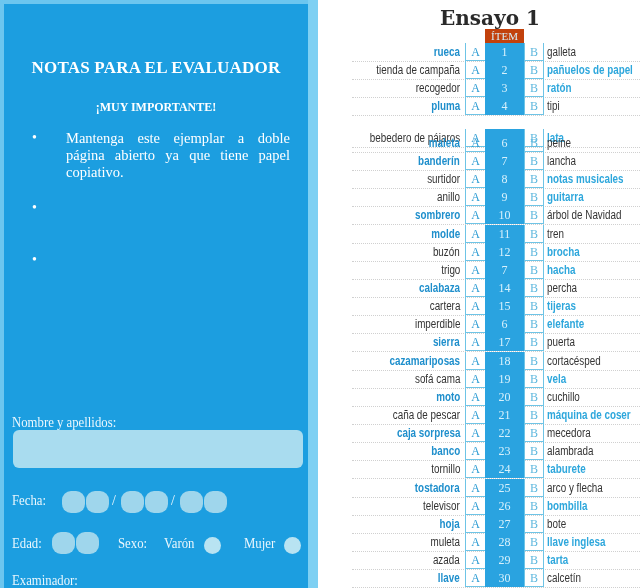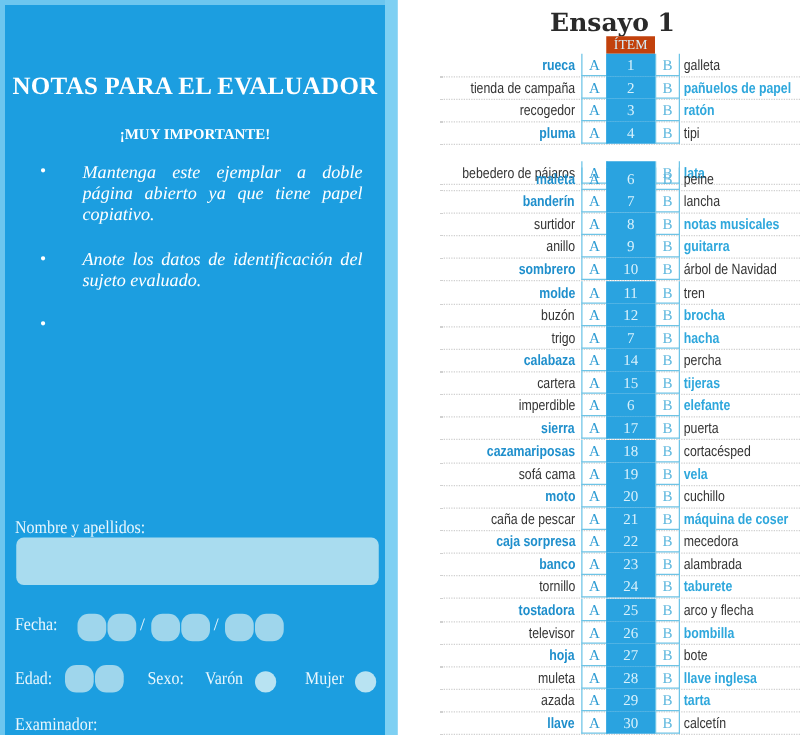--- a/index.html
+++ b/index.html
@@ -1,23 +1,23 @@
 <!DOCTYPE html>
 <html><head>
 <meta charset="utf-8">
 <style>
   html, body { margin:0; padding:0; }
   body { width:640px; height:588px; overflow:hidden; background:#ffffff; position:relative; font-family:"Liberation Serif", serif; }
   .left-panel { position:absolute; left:0; top:0; width:318px; height:588px; background:#6cc6ef; }
   .left-inner { position:absolute; left:4px; top:4px; width:304px; height:584px; background:#1c9ee0; color:#ffffff; }
   .right-strip { position:absolute; left:308px; top:0; width:10px; height:588px; background:#7ed0f3; }
-  .title { position:absolute; left:0; width:304px; top:54px; text-align:center; font-size:20px; font-weight:bold; letter-spacing:0.2px; }
+  .title { position:absolute; left:0; width:304px; top:54px; text-align:center; font-size:17px; font-weight:bold; letter-spacing:0.2px; }
   .subtitle { position:absolute; left:0; width:304px; top:96px; text-align:center; font-size:12px; font-weight:bold; }
   .bullet { position:absolute; left:28px; font-size:14px; }
-  .btext { position:absolute; left:62px; width:224px; font-size:14.5px; line-height:17px; text-align:justify; text-align-last:left;font-style:italic; }
+  .btext { position:absolute; left:62px; width:224px; font-size:14.5px; line-height:17px; text-align:justify; text-align-last:left; }
   .datos { position:absolute; left:0; width:304px; top:384px; text-align:center; font-size:14.5px; }
   .lbl { position:absolute; font-size:14.5px; color:#eaf7fd; transform:scaleX(0.88); transform-origin:left; }
   .namebox { position:absolute; left:10px; top:430px; width:290px; height:38px; background:#a9dcef; border-radius:6px; }
   .digit { position:absolute; width:23px; height:22px; background:#9fd6ec; border-radius:9px; }
   .slash { position:absolute; font-size:14px; color:#eaf7fd; }
   .radio { position:absolute; width:17px; height:17px; border-radius:50%; background:#b8e3f2; }
 
   .ensayo { position:absolute; left:430px; top:6px; width:120px; text-align:center; font-family:"DejaVu Serif", serif; font-weight:bold; font-size:20px; color:#2a2a2a; }
   .item-hdr { position:absolute; left:485px; top:29px; width:39px; height:14px; background:#c2410c; color:#d6f0fb; font-size:11px; text-align:center; line-height:14px; }
   .row { position:absolute; left:352px; width:288px; height:18px; border-bottom:1px dotted #d0d0d0; }
@@ -35,21 +35,20 @@
 
 <div class="left-panel">
   <div class="left-inner">
     <div class="title">NOTAS PARA EL EVALUADOR</div>
     <div class="subtitle">¡MUY IMPORTANTE!</div>
 
     <div class="bullet" style="top:126px">•</div>
     <div class="btext" style="top:126px">Mantenga este ejemplar a doble página abierto ya que tiene papel copiativo.</div>
 
     <div class="bullet" style="top:196px">•</div>
-    <div class="btext" style="top:196px">Anote los datos de identificación del sujeto evaluado.</div>
 
     <div class="bullet" style="top:248px">•</div>
 
 
     <div class="lbl" style="left:8px;top:410px">Nombre y apellidos:</div>
     <div class="namebox" style="left:9px;top:426px"></div>
 
     <div class="lbl" style="left:8px;top:488px">Fecha:</div>
     <div class="digit" style="left:58px;top:487px"></div>
     <div class="digit" style="left:82px;top:487px"></div>

